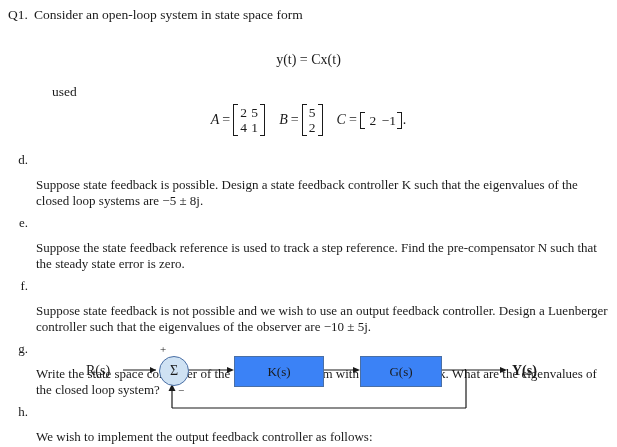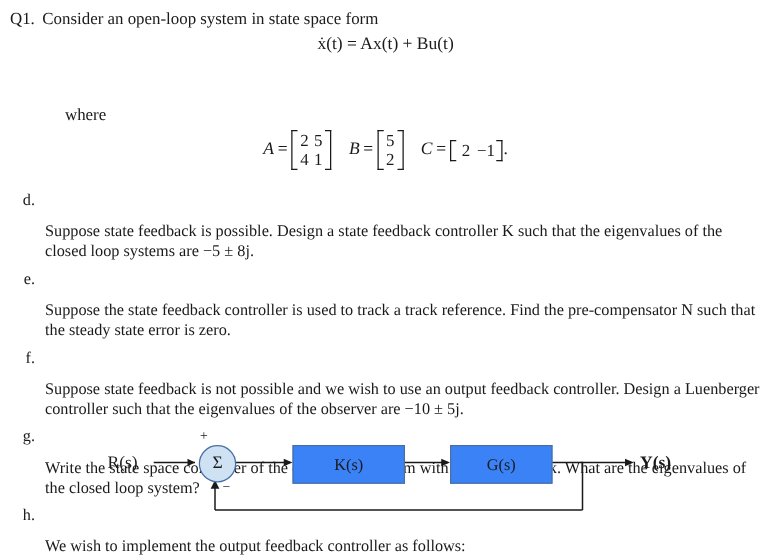--- a/index.html
+++ b/index.html
@@ -176,23 +176,23 @@
 </style>
 </head>
 <body>
 
 <div class="page">
 
   <div class="q-head">
     <span class="q-label">Q1.</span><span>Consider an open-loop system in state space form</span>
   </div>
 
-  <div class="eq1">ẋ(t) = Ax(t) + Bu(t)</div>
-
-  <div class="where">where</div>
+  <div class="eq2">y(t) = Cx(t)</div>
+
+  <div class="where">used</div>
 
   <div class="matrices">
 
     <div class="mgroup">
       <span class="mname">A</span>
       <span class="eqs">=</span>
       <span class="bracket">
         <span class="mrow">
           <span>2</span>
             <span>5</span>
@@ -231,21 +231,21 @@
 
   </div>
 
   <div class="items">
     <div class="item">
       <div class="lab">d.</div>
       <div class="body">Suppose state feedback is possible. Design a state feedback controller K such that the eigenvalues of the closed loop systems are −5 ± 8j.</div>
     </div>
     <div class="item">
       <div class="lab">e.</div>
-      <div class="body">Suppose the state feedback controller is used to track a track reference. Find the pre-compensator N such that the steady state error is zero.</div>
+      <div class="body">Suppose the state feedback reference is used to track a step reference. Find the pre-compensator N such that the steady state error is zero.</div>
     </div>
     <div class="item">
       <div class="lab">f.</div>
       <div class="body">Suppose state feedback is not possible and we wish to use an output feedback controller. Design a Luenberger controller such that the eigenvalues of the observer are −10 ± 5j.</div>
     </div>
     <div class="item">
       <div class="lab">g.</div>
       <div class="body">Write the state space controller of the closed loop system with output feedback. What are the eigenvalues of the closed loop system?</div>
     </div>
     <div class="item">

